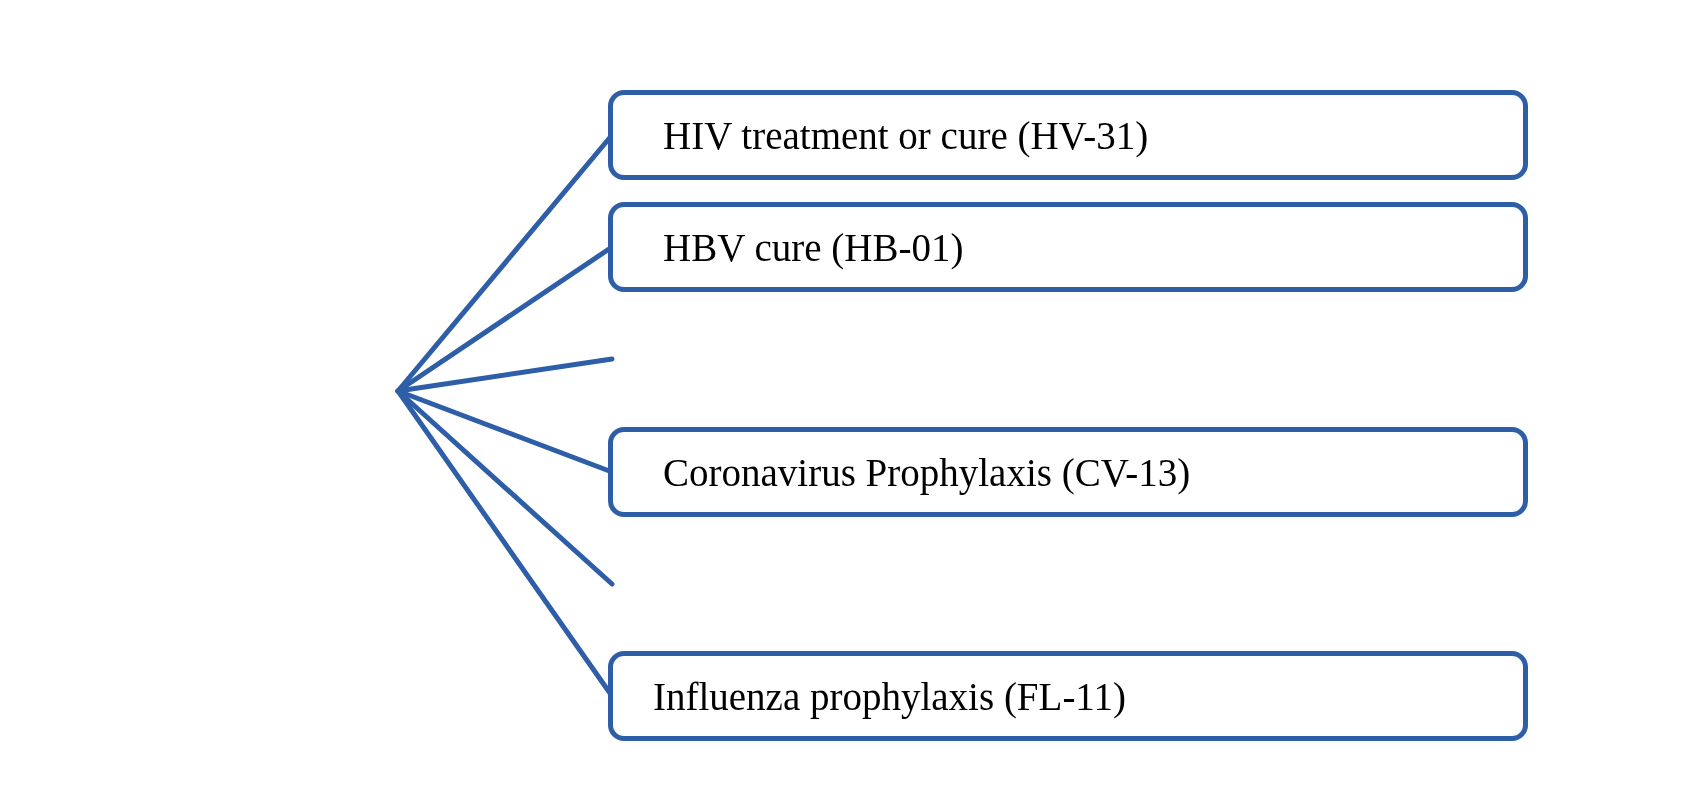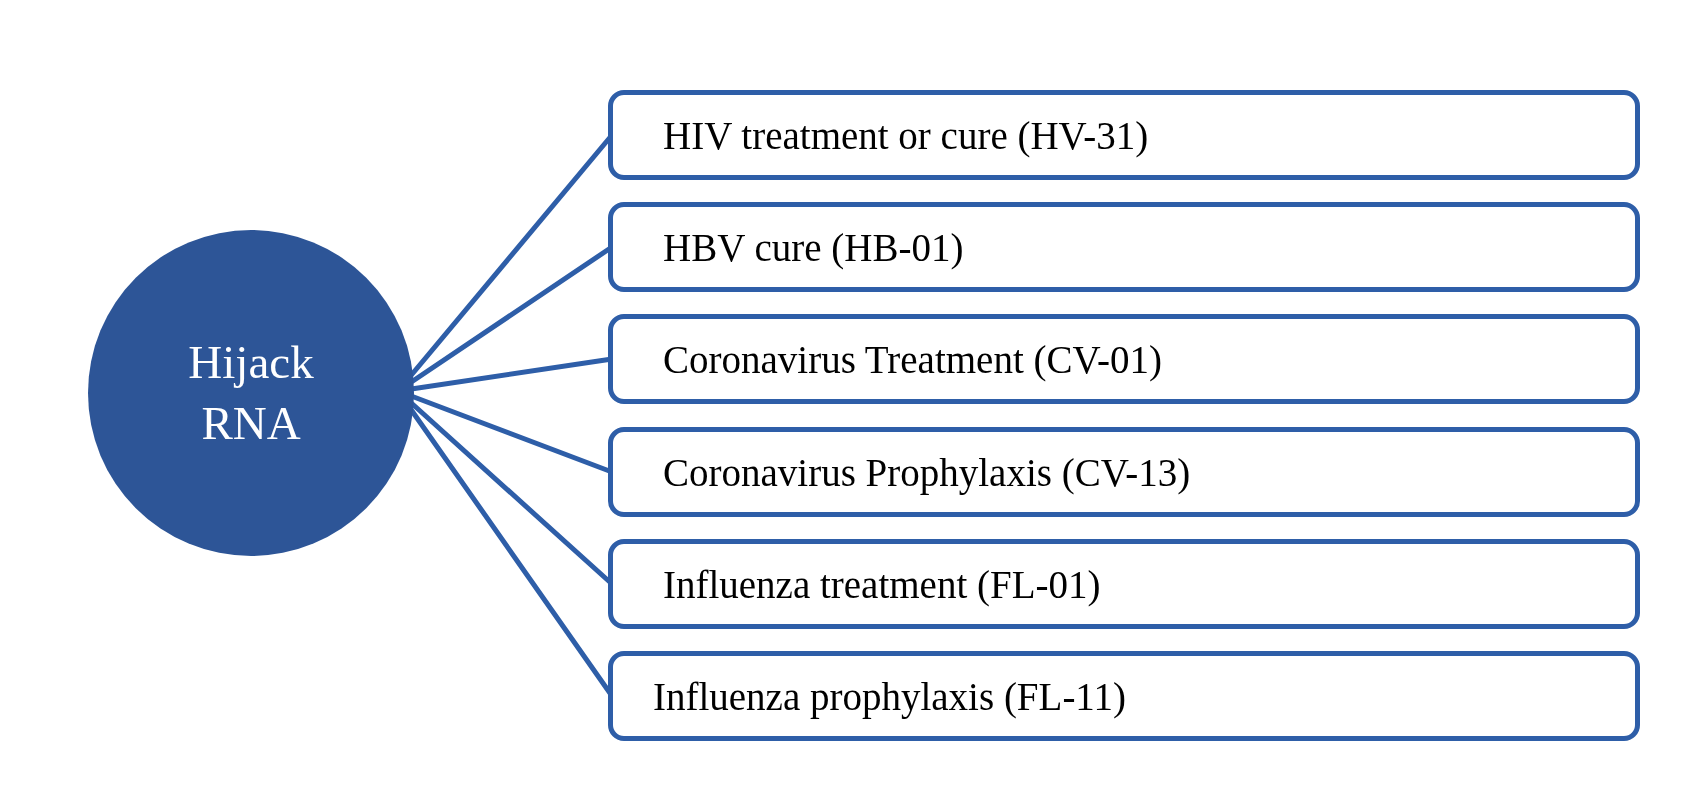--- a/index.html
+++ b/index.html
@@ -39,21 +39,21 @@
     display: flex;
     align-items: center;
     justify-content: center;
     text-align: center;
     font-size: 47px;
     line-height: 1.3;
   }
   .box {
     position: absolute;
     left: 608px;
-    width: 1032px;
+    width: 920px;
     height: 90px;
     box-sizing: border-box;
     background: #ffffff;
     border: 5px solid var(--border, #2e5ea8);
     border-radius: 16px;
     display: flex;
     align-items: center;
     padding-left: 50px;
     font-size: 39px;
     color: var(--box-text, #000000);
@@ -73,39 +73,27 @@
 
   <svg class="connectors" viewBox="0 0 1690 804" aria-hidden="true">
     <line x1="398" y1="391" x2="612" y2="135"></line>
     <line x1="398" y1="391" x2="612" y2="247"></line>
     <line x1="398" y1="391" x2="612" y2="359"></line>
     <line x1="398" y1="391" x2="612" y2="472"></line>
     <line x1="398" y1="391" x2="612" y2="584"></line>
     <line x1="398" y1="391" x2="612" y2="696"></line>
   </svg>
 
-  <div class="hub">
-    <div class="hub-label">
-      <span>Hijack</span><br>
-      <span>RNA</span>
-    </div>
-  </div>
 
   <div class="box b1">
     <span>HIV treatment or cure (HV-31)</span>
   </div>
   <div class="box b2">
     <span>HBV cure (HB-01)</span>
   </div>
-  <div class="box b3">
-    <span>Coronavirus Treatment (CV-01)</span>
-  </div>
   <div class="box b4">
     <span>Coronavirus Prophylaxis (CV-13)</span>
-  </div>
-  <div class="box b5">
-    <span>Influenza treatment (FL-01)</span>
   </div>
   <div class="box b6">
     <span>Influenza prophylaxis (FL-11)</span>
   </div>
 
 </div>
 
 </body></html>

